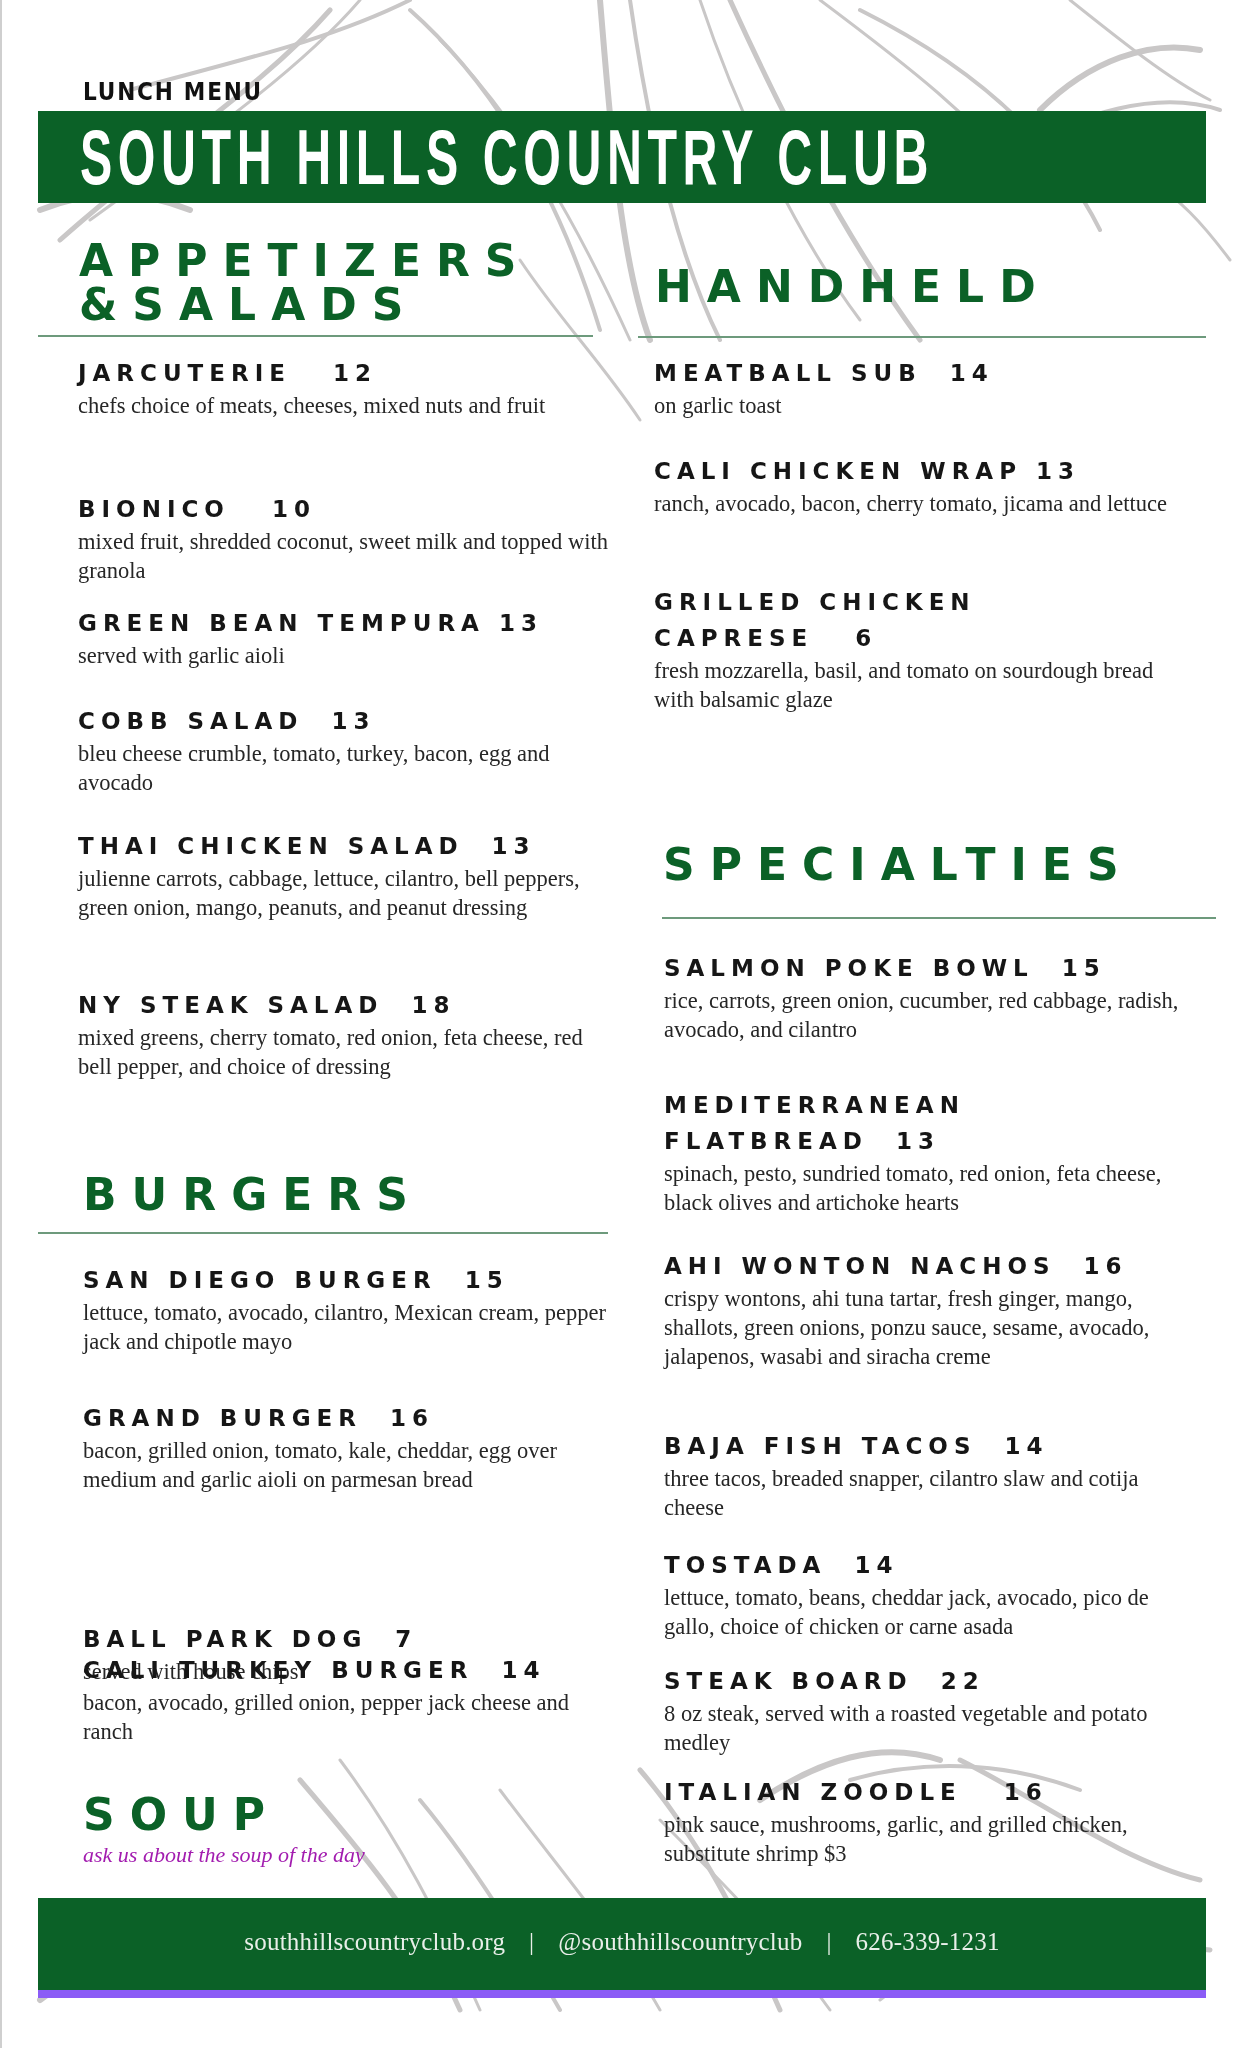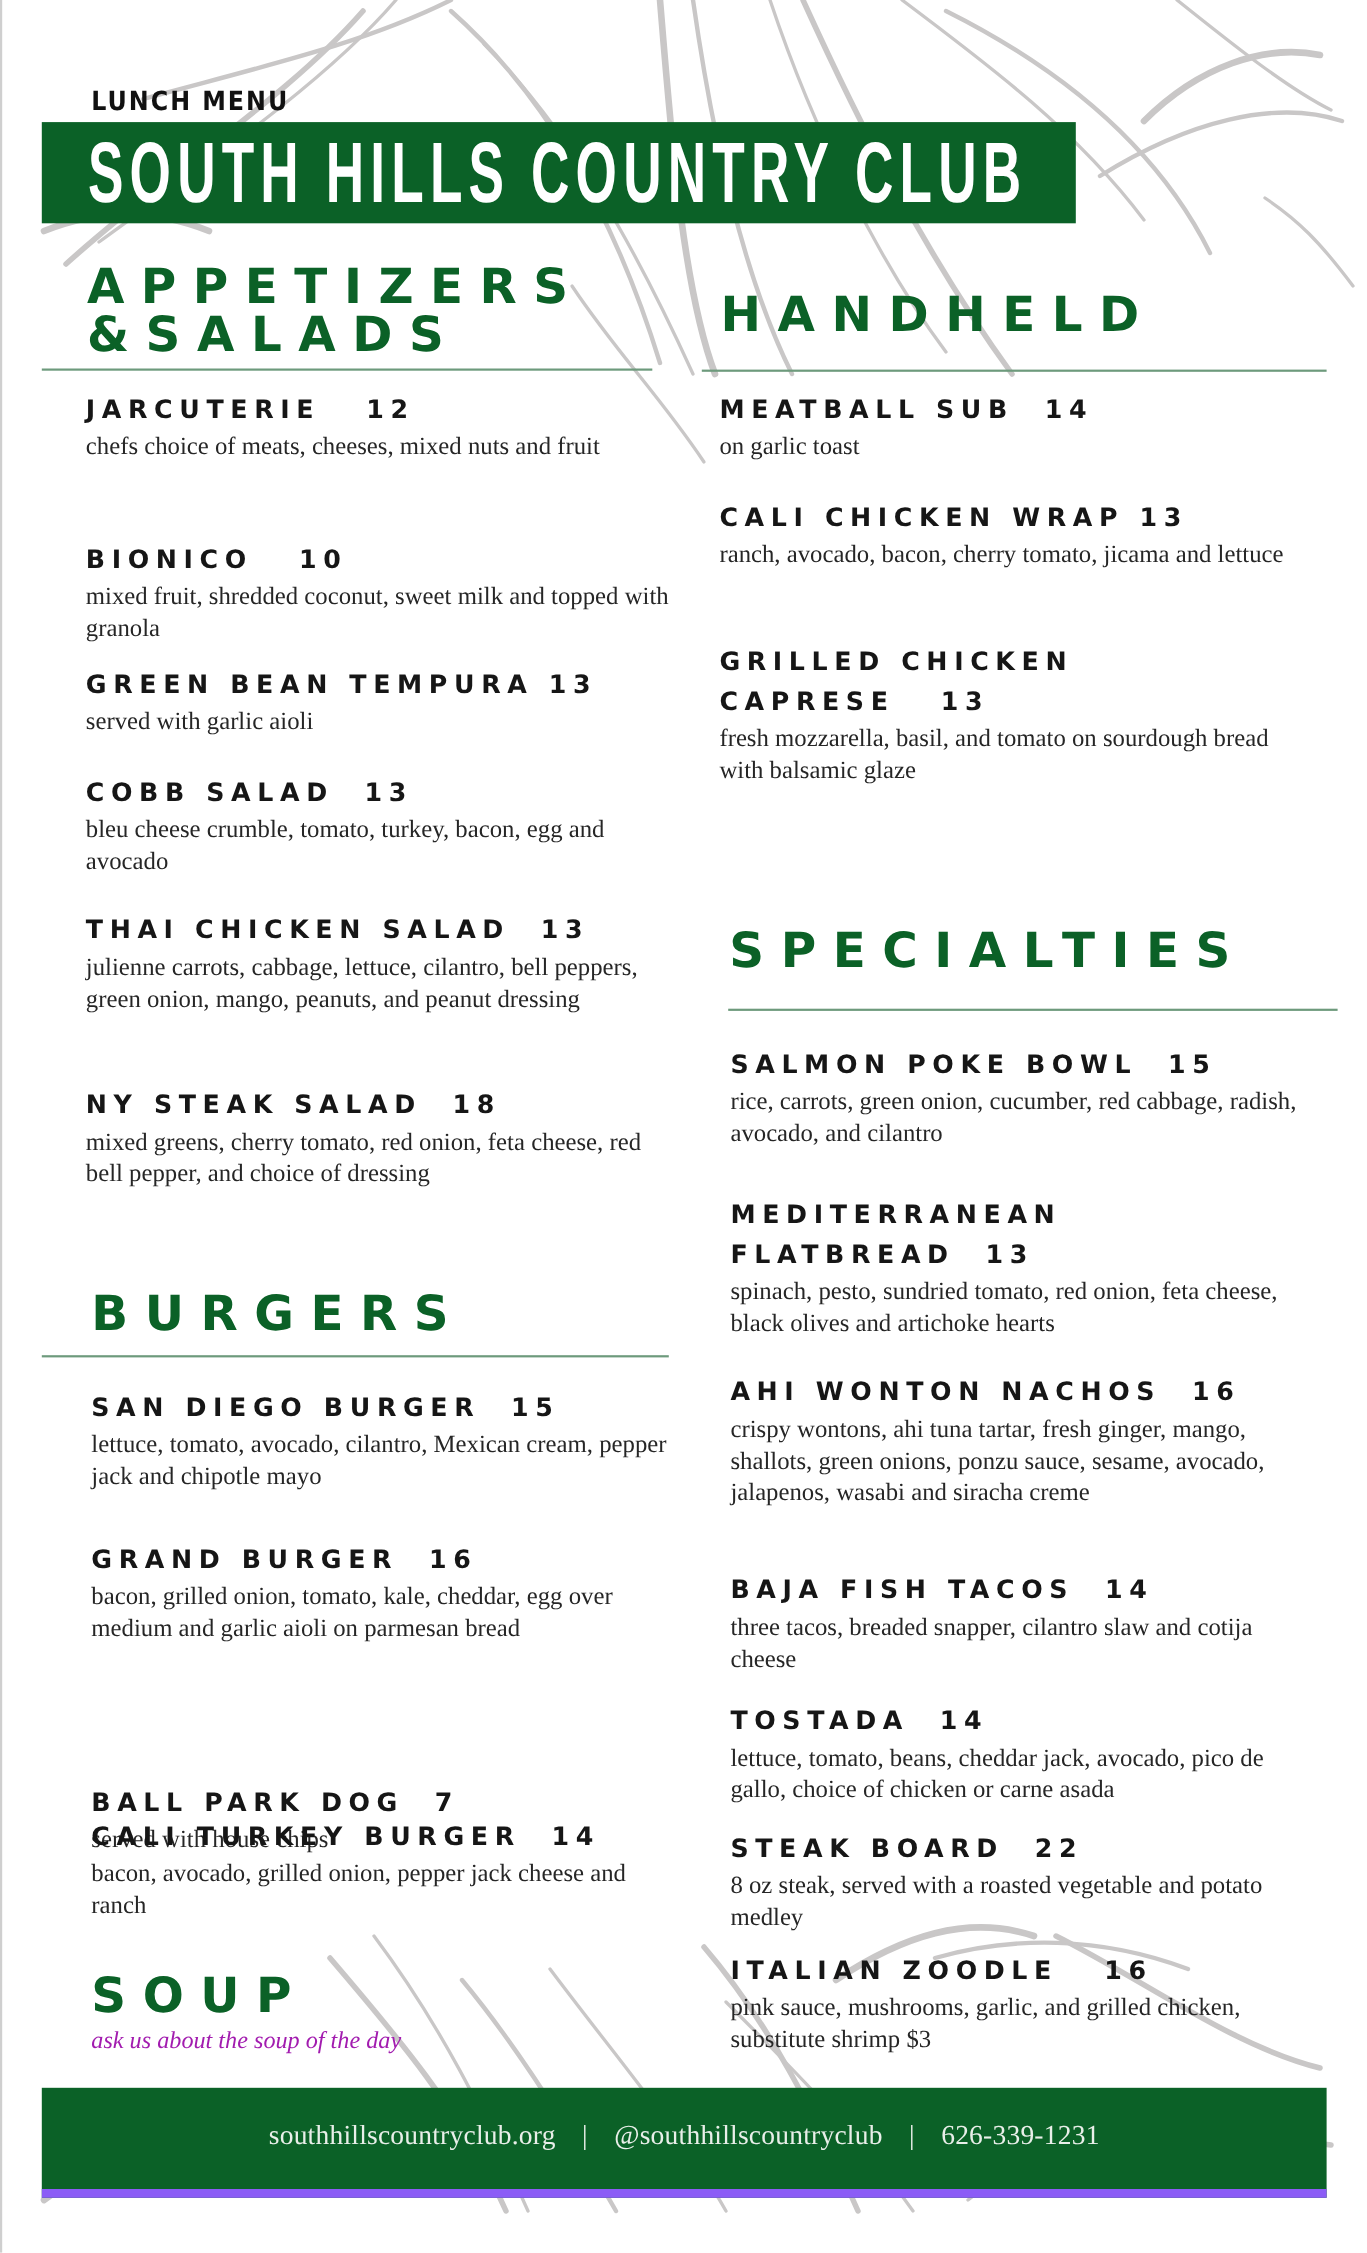--- a/index.html
+++ b/index.html
@@ -12,21 +12,21 @@
   .page-edge { position: absolute; left: 0; top: 0; width: 2px; height: 2048px; background: #cfcfcf; }
   .sketch { position: absolute; left: 0; top: 0; width: 1243px; height: 2048px; pointer-events: none; }
   .sketch path { fill: none; stroke: #c9c7c7; stroke-linecap: round; }
 
   .lunch-label {
     position: absolute; left: 83px; top: 78px;
     font-family: "DejaVu Sans", sans-serif; font-weight: bold;
     font-size: 24px; letter-spacing: 2px; color: #111; transform: scaleX(0.9); transform-origin: left;
   }
   .title-banner {
-    position: absolute; left: 38px; top: 111px; width: 940px; height: 92px;
+    position: absolute; left: 38px; top: 111px; width: 1168px; height: 92px;
     background: #0b6127;
   }
   .title-text {
     position: absolute; left: 42px; top: 4px;
     font-family: "Liberation Sans", sans-serif; font-weight: bold;
     font-size: 78px; line-height: 84px; color: #ffffff; letter-spacing: 9px;
     transform: scaleX(0.62); transform-origin: left; white-space: nowrap;
   }
 
   .section-title {
@@ -165,21 +165,21 @@
 <div class="item" style="left:654px; top:355px;">
   <div class="item-name">MEATBALL SUB  14</div>
   <div class="item-desc">on garlic toast</div>
 </div>
 <div class="item" style="left:654px; top:453px;">
   <div class="item-name">CALI CHICKEN WRAP 13</div>
   <div class="item-desc">ranch, avocado, bacon, cherry tomato, jicama and lettuce</div>
 </div>
 <div class="item" style="left:654px; top:584px;">
   <div class="item-name">GRILLED CHICKEN
-CAPRESE   13</div>
+CAPRESE   6</div>
   <div class="item-desc">fresh mozzarella, basil, and tomato on sourdough bread with balsamic glaze</div>
 </div>
 
 <div class="section-title" style="left:663px; top:843px;">SPECIALTIES</div>
 <div class="rule" style="left:662px; top:917px; width:554px;"></div>
 
 <div class="item" style="left:664px; top:950px;">
   <div class="item-name">SALMON POKE BOWL  15</div>
   <div class="item-desc">rice, carrots, green onion, cucumber, red cabbage, radish, avocado, and cilantro</div>
 </div>

